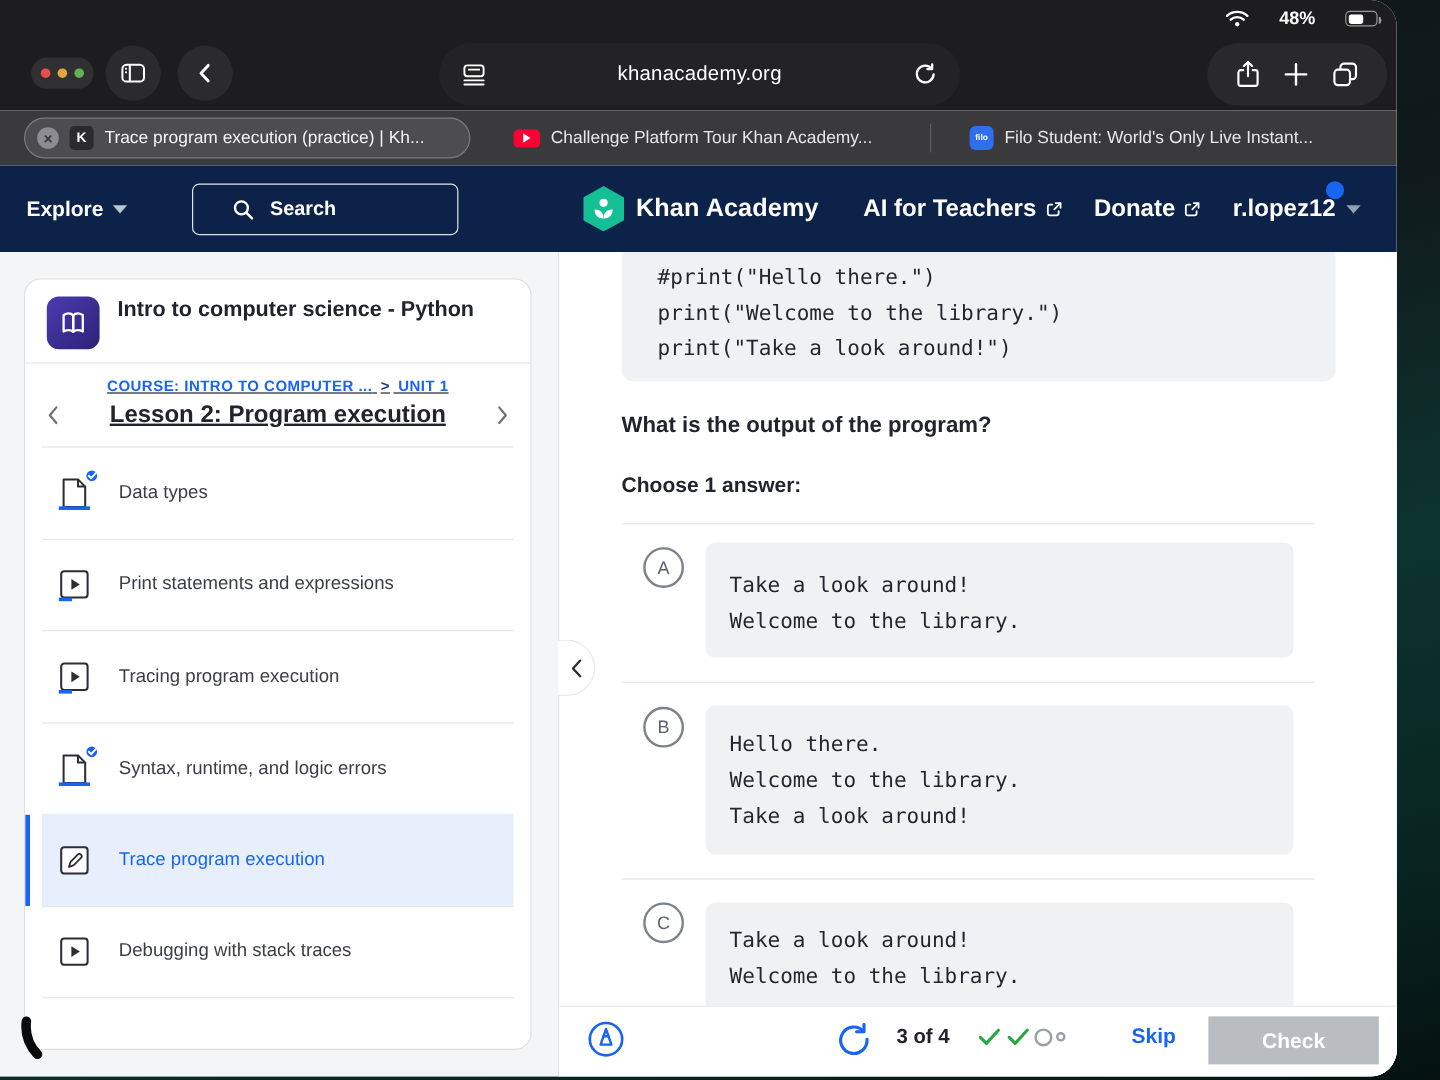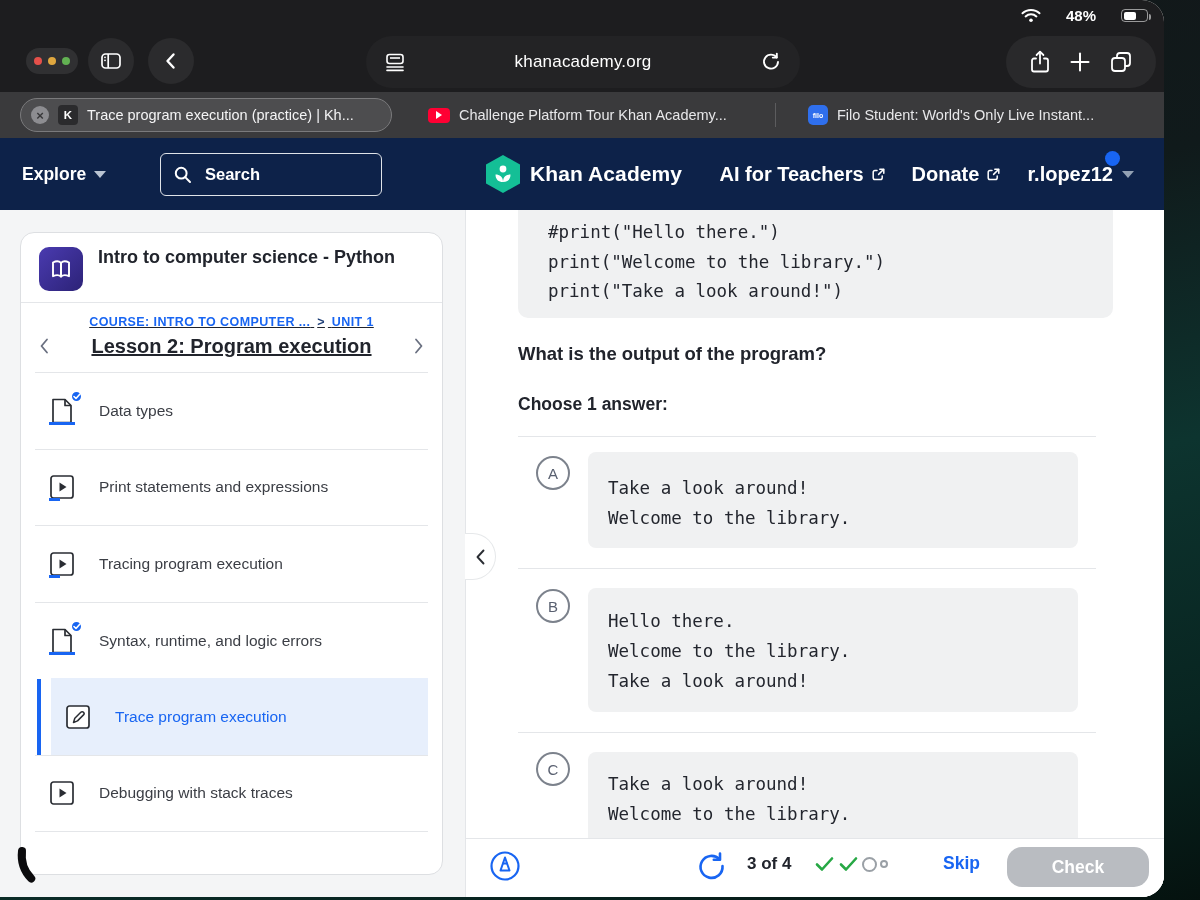--- a/index.html
+++ b/index.html
@@ -43,21 +43,21 @@
   .fav-yt{width:22px;height:15px;border-radius:4px;background:#ff0033;display:flex;align-items:center;justify-content:center;flex:none;}
   .fav-yt i{width:0;height:0;border-left:6px solid #fff;border-top:4px solid transparent;border-bottom:4px solid transparent;}
   .fav-filo{width:20px;height:20px;border-radius:5px;background:#2f6fed;color:#fff;font-size:7px;font-weight:700;
     display:flex;align-items:center;justify-content:center;flex:none;}
   .tab-divider{position:absolute;left:775px;top:11px;width:1px;height:24px;background:#5c5c5e;}
   
   .ka-header{height:72px;background:var(--ka-navy);position:relative;flex:none;color:#fff;}
   .explore{position:absolute;left:22px;top:0;height:72px;display:flex;align-items:center;gap:8px;font-size:17.5px;font-weight:700;}
   .caret{width:0;height:0;border-left:6px solid transparent;border-right:6px solid transparent;border-top:7px solid #b9c4d2;}
   .search-btn{position:absolute;left:160px;top:15px;width:222px;height:43px;border:1.6px solid #dfe3e8;border-radius:6px;
-    display:flex;align-items:center;gap:12px;padding:0 12px;font-size:16.5px;font-weight:700;background:transparent;color:#fff;}
+    display:flex;align-items:center;gap:12px;padding:0 32px;font-size:16.5px;font-weight:700;background:transparent;color:#fff;}
   .brand{position:absolute;left:486px;top:0;height:72px;display:flex;align-items:center;gap:10px;}
   .hex{width:34px;height:38px;background:var(--ka-green);clip-path:polygon(50% 0,100% 25%,100% 75%,50% 100%,0 75%,0 25%);
     display:flex;align-items:center;justify-content:center;}
   .brand-name{font-size:21px;font-weight:700;letter-spacing:.1px;}
   .hdr-right{position:absolute;right:30px;top:0;height:72px;display:flex;align-items:center;gap:26px;font-size:20px;font-weight:700;}
   .hdr-link{display:flex;align-items:center;gap:7px;}
   .user-wrap{position:relative;display:flex;align-items:center;gap:9px;}
   .notif-dot{position:absolute;right:14px;top:-12px;width:15px;height:15px;border-radius:50%;background:var(--ka-blue);}
   
   .content{flex:1;position:relative;background:#f4f5f6;}
@@ -71,21 +71,21 @@
   .nav-block{position:relative;padding:12px 26px 14px;text-align:center;text-decoration:underline;}
   .crumbs{font-size:12.5px;font-weight:700;color:var(--ka-blue);letter-spacing:.4px;}
   .crumbs .sep{color:#1f3f77;padding:0 3px;}
   .lesson-row{margin-top:6px;font-size:20px;font-weight:700;}
   .nav-chev{position:absolute;top:34px;color:#6a7080;}
   .rows{margin:0 14px;}
   .row{position:relative;height:76.6px;display:flex;align-items:center;gap:22px;padding-left:12px;border-top:1px solid var(--divider);font-size:15.5px;color:#3b3e45;}
   .row:last-child{border-bottom:1px solid var(--divider);}
   .row.sel{background:var(--sel-bg);border-top-color:transparent;color:var(--ka-blue);}
   .row.sel::before{content:"";position:absolute;left:-14px;top:0;bottom:0;width:4px;background:var(--ka-blue);}
-  .row.sel{margin-left:16px;text-align:center;}
+  .row.sel{margin-left:0;text-align:center;}
   .licon{position:relative;width:30px;height:30px;flex:none;}
   .licon .bar{position:absolute;left:2px;bottom:1px;height:3px;background:var(--ka-blue);}
   .licon .bar.full{width:26px;} .licon .bar.part{width:11px;}
   .badge{position:absolute;top:-6px;right:-6px;width:13px;height:13px;border-radius:50%;background:var(--ka-blue);
     border:2px solid #fff;display:flex;align-items:center;justify-content:center;}
   
   .codeblock{position:absolute;left:52px;top:0;width:595px;height:108px;background:var(--code-bg);border-radius:0 0 10px 10px;
     padding:8px 0 0 30px;font-family:"DejaVu Sans Mono",monospace;font-size:17.5px;line-height:29.5px;color:#23262e;}
   .question{position:absolute;left:52px;top:133px;font-size:18.5px;font-weight:700;}
   .choose{position:absolute;left:52px;top:184px;font-size:17.5px;font-weight:700;}
@@ -98,21 +98,21 @@
     border-left:none;border-radius:0 24px 24px 0;display:flex;align-items:center;justify-content:center;}
   
   .qfooter{position:absolute;left:0;right:0;top:628px;bottom:0;background:#fff;border-top:1px solid var(--divider);}
   .practice-btn{position:absolute;left:22px;top:10px;}
   .restart-btn{position:absolute;left:231px;top:11px;}
   .progress-label{position:absolute;left:281px;top:15px;font-size:17px;font-weight:700;}
   .dots-row{position:absolute;left:348px;top:16px;display:flex;align-items:center;gap:3px;}
   .ring{border:2px solid #9aa0a6;border-radius:50%;}
   .ring.big{width:15px;height:15px;} .ring.small{width:8px;height:8px;}
   .skip{position:absolute;left:477px;top:14px;font-size:17.5px;font-weight:700;color:var(--ka-blue);}
-  .check-btn{position:absolute;left:541px;top:8px;width:142px;height:40px;background:#b9bcc1;border:none;border-radius:15px;
+  .check-btn{position:absolute;left:541px;top:8px;width:142px;height:40px;background:#b9bcc1;border:none;border-radius:0;
     color:#fff;font-size:17.5px;font-weight:700;font-family:"Liberation Sans",sans-serif;}
   .pointer-artifact{position:absolute;left:8px;top:843px;pointer-events:none;}
 </style>
 </head>
 <body>
 
 <div class="window">
 
   <div class="chrome">
     <div class="status">

